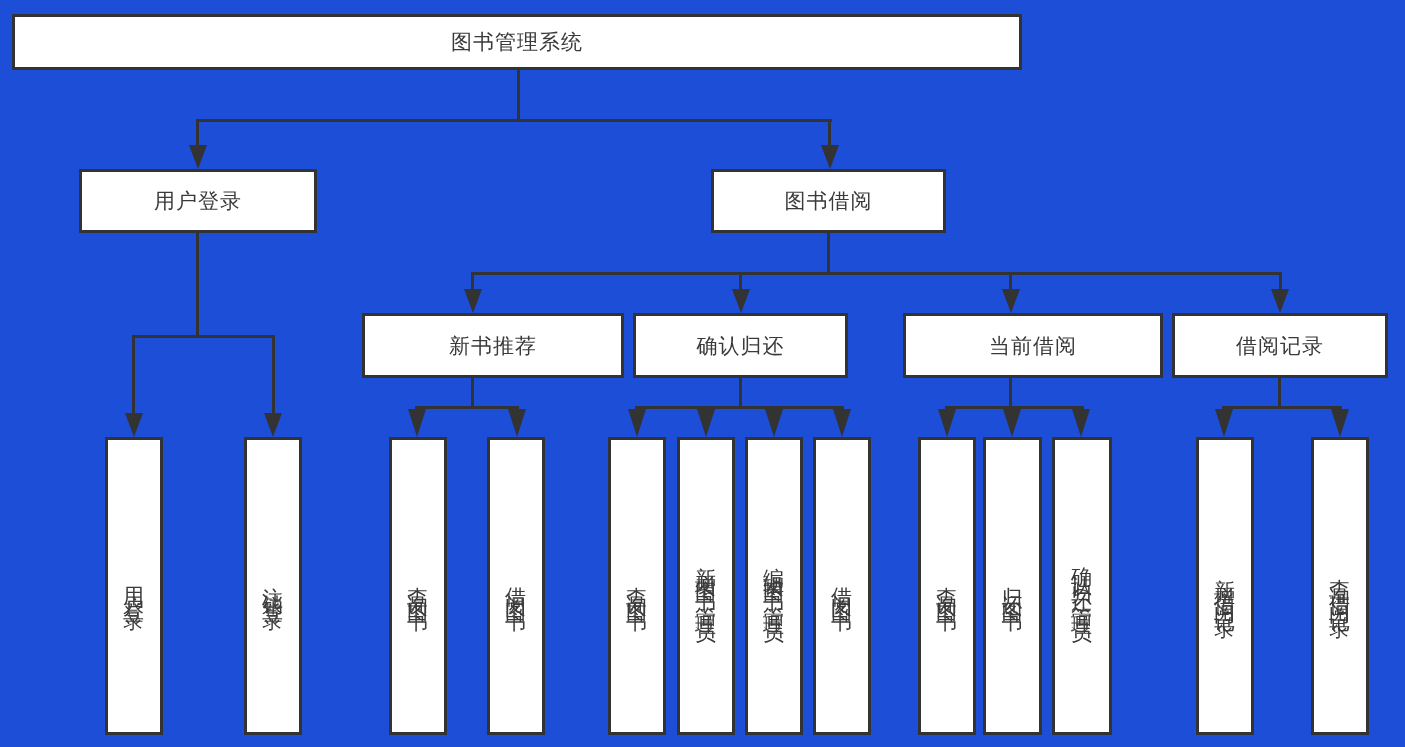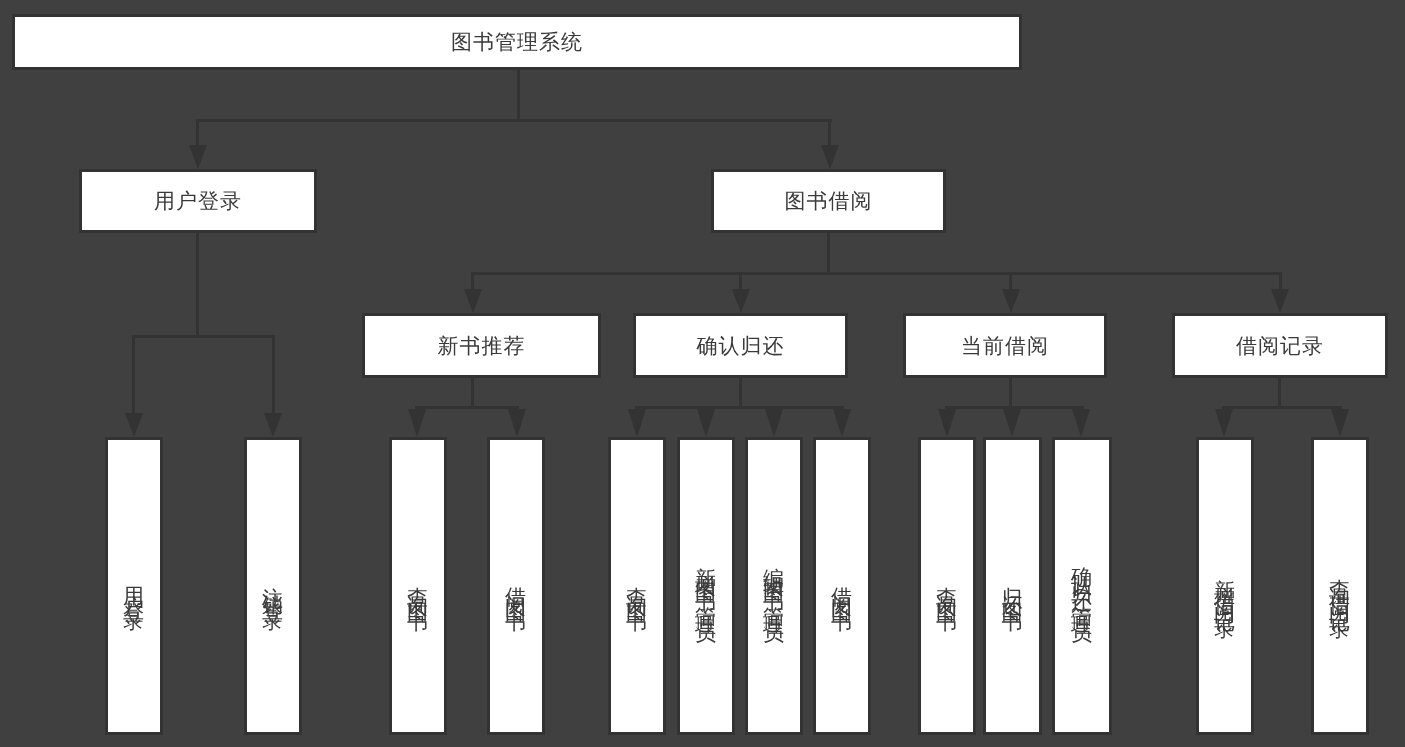--- a/index.html
+++ b/index.html
@@ -4,21 +4,21 @@
 <style>
   html, body { margin: 0; padding: 0; }
   body {
     font-family: "Liberation Sans", "DejaVu Sans", sans-serif;
     background: #ffffff;
   }
   #stage {
     position: relative;
     width: 1405px;
     height: 747px;
-    background: #404040;
+    background: #1d4ed8;
     overflow: hidden;
   }
   .box {
     position: absolute;
     box-sizing: border-box;
     border: 3px solid #333333;
     background: #ffffff;
     display: flex;
     align-items: center;
     justify-content: center;
@@ -105,27 +105,27 @@
   <div class="hl" style="left:471px; top:272px; width:811px;"></div>
   <div class="vl" style="left:471px; top:275px; height:16px;"></div>
   <div class="arr" style="left:464px; top:289px;"></div>
   <div class="vl" style="left:739px; top:275px; height:16px;"></div>
   <div class="arr" style="left:732px; top:289px;"></div>
   <div class="vl" style="left:1009px; top:275px; height:16px;"></div>
   <div class="arr" style="left:1002px; top:289px;"></div>
   <div class="vl" style="left:1279px; top:275px; height:16px;"></div>
   <div class="arr" style="left:1271px; top:289px;"></div>
 
-  <div class="box" style="left:362px; top:313px; width:239px; height:65px;">
+  <div class="box" style="left:362px; top:313px; width:262px; height:65px;">
     <span>新书推荐</span>
   </div>
   <div class="box" style="left:633px; top:313px; width:215px; height:65px;">
     <span>确认归还</span>
   </div>
-  <div class="box" style="left:903px; top:313px; width:204px; height:65px;">
+  <div class="box" style="left:903px; top:313px; width:260px; height:65px;">
     <span>当前借阅</span>
   </div>
   <div class="box" style="left:1172px; top:313px; width:216px; height:65px;">
     <span>借阅记录</span>
   </div>
 
   <div class="vl" style="left:471px; top:378px; height:30px;"></div>
   <div class="hl" style="left:415px; top:406px; width:104px;"></div>
   <div class="arr long" style="left:408px; top:409px;"></div>
   <div class="arr long" style="left:508px; top:409px;"></div>

